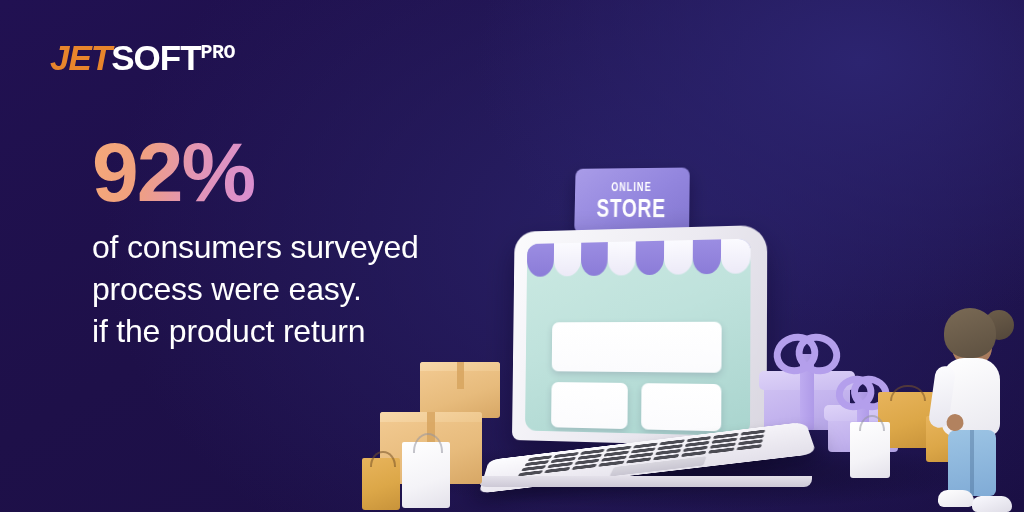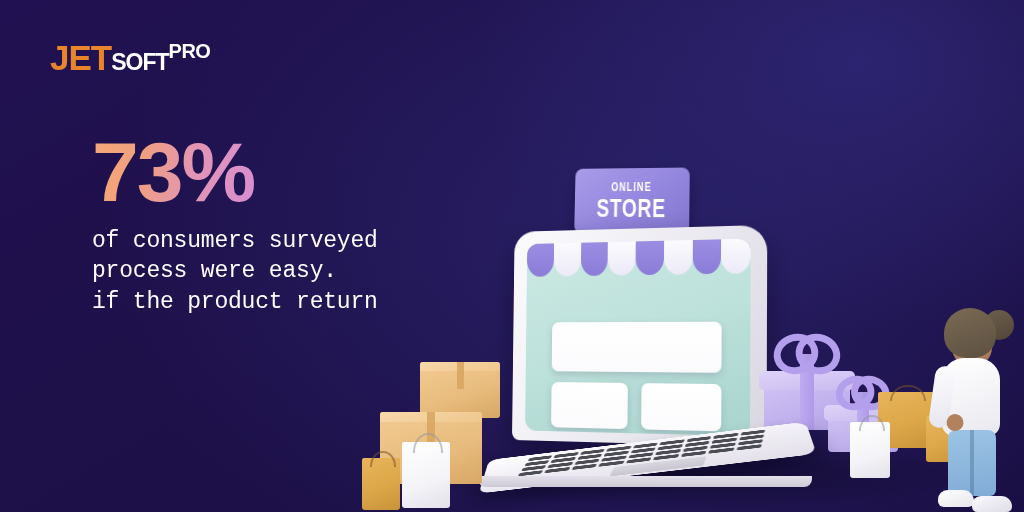--- a/index.html
+++ b/index.html
@@ -11,35 +11,35 @@
   #stage{
     position:relative;width:1024px;height:512px;overflow:hidden;
     background:
       radial-gradient(ellipse 620px 430px at 84% 12%, #2c2470 0%, rgba(44,36,112,0) 62%),
       radial-gradient(ellipse 760px 560px at 62% 46%, #282066 0%, rgba(40,32,102,0) 70%),
       linear-gradient(150deg,#211152 0%, #1e1049 40%, #1a0f44 100%);
   }
 
   
   #logo{position:absolute;left:50px;top:40px;line-height:1;white-space:nowrap;}
-  .logo-jet{font-size:35px;font-weight:bold;letter-spacing:-1px;color:#E8852C;font-family:"Liberation Sans",sans-serif;}
-  .logo-soft{font-size:23px;font-weight:bold;letter-spacing:-1px;color:#ffffff;font-family:"Liberation Sans",sans-serif;}
-  .logo-pro{font-size:20px;font-weight:bold;letter-spacing:-0.5px;color:#ffffff;position:relative;top:-12px;font-family:Liberation Sans, sans-serif;}
+  .logo-jet{font-size:35px;font-weight:bold;letter-spacing:-1px;color:#E8852C;font-family:"Liberation Sans",sans-serif;font-style:italic;}
+  .logo-soft{font-size:35px;font-weight:bold;letter-spacing:-1px;color:#ffffff;font-family:"Liberation Sans",sans-serif;}
+  .logo-pro{font-size:20px;font-weight:bold;letter-spacing:-0.5px;color:#ffffff;position:relative;top:-12px;font-family:Liberation Mono, monospace;}
 
   
   #stat{
     position:absolute;left:92px;top:130px;
     font-size:84px;font-weight:bold;letter-spacing:-2px;line-height:1;
     background:linear-gradient(100deg,#F5A979 0%,#F0A07E 30%,#E295B4 62%,#D98ED2 100%);
     -webkit-background-clip:text;background-clip:text;
     -webkit-text-fill-color:transparent;color:#E79C9A;
   }
   #blurb{
     position:absolute;left:92px;top:226px;width:400px;
-    font-size:23px;line-height:1.32;color:#ffffff;letter-spacing:-0.2px;font-family:Liberation Mono, monospace;
+    font-size:32px;line-height:1.32;color:#ffffff;letter-spacing:-0.2px;
   }
   #blurb div{white-space:nowrap;}
 
   
   #scene{position:absolute;left:330px;top:140px;width:694px;height:372px;}
 
   
   .floor-shadow{
     position:absolute;left:60px;top:300px;width:600px;height:70px;
     background:radial-gradient(ellipse at 50% 50%, rgba(10,5,30,.55) 0%, rgba(10,5,30,0) 70%);
@@ -141,21 +141,21 @@
 </style>
 </head>
 <body>
 
 <div id="stage">
 
   <div id="logo">
     <span class="logo-jet">JET</span><span class="logo-soft">SOFT</span><span class="logo-pro">PRO</span>
   </div>
 
-  <div id="stat">73%</div>
+  <div id="stat">92%</div>
 
   <div id="blurb">
     <div>of consumers surveyed</div>
     <div>process were easy.</div>
     <div>if the product return</div>
   </div>
 
   <div id="scene">
 
     <div class="floor-shadow"></div>

